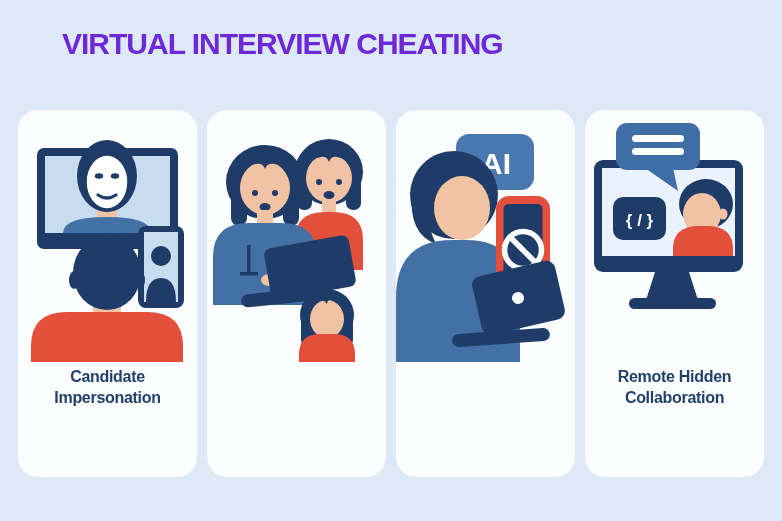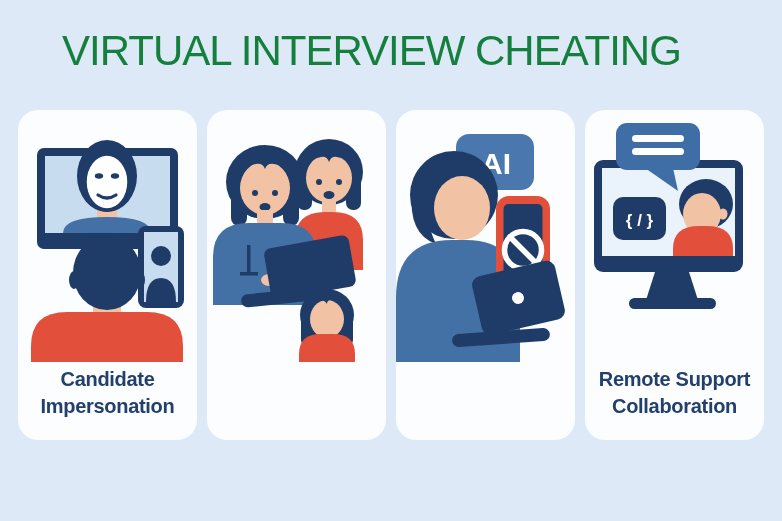--- a/index.html
+++ b/index.html
@@ -7,50 +7,50 @@
   .canvas {
     position: relative;
     width: 782px; height: 521px;
     background: #dde9f6;
     font-family: "Liberation Sans", sans-serif;
     overflow: hidden;
   }
   .title {
     position: absolute;
     left: 62px; top: 27px;
-    font-size: 42px;
-    font-weight: normal;
+    font-size: 30px;
+    font-weight: bold;
     letter-spacing: -1px;
-    color: #15803d;
+    color: #6d28d9;
     white-space: nowrap;
   }
   .cards {
     position: absolute;
     left: 18px; top: 110px;
     display: flex;
     gap: 10px;
   }
   .card {
-    width: 179px; height: 330px;
+    width: 179px; height: 367px;
     background: #fbfdfe;
     border-radius: 20px;
     position: relative;
   }
   .illustration {
     position: absolute;
     left: 0; top: 0;
     width: 179px; height: 252px;
     display: block;
   }
   .caption {
     position: absolute;
     left: 2px; right: 2px;
     top: 256px;
     text-align: center;
-    font-size: 20px;
+    font-size: 16px;
     font-weight: bold;
     letter-spacing: -0.3px;
     line-height: 1.33;
     color: #22406b;
     white-space: pre-line;
   }
   svg text { font-family: "Liberation Sans", sans-serif; font-weight: bold; }
 </style>
 </head>
 <body>
@@ -210,18 +210,18 @@
           <rect x="28" y="87" width="53" height="43" rx="10" fill="#1f3c68"></rect>
           <text x="54.5" y="116" font-size="17" fill="#ffffff" text-anchor="middle">{ / }</text>
         </g>
         <g>
           <rect x="31" y="13" width="84" height="47" rx="11" fill="#3f6ea6"></rect>
           <path d="M60,58 L88,58 L93,81 Z" fill="#3f6ea6"></path>
           <rect x="47" y="25" width="52" height="7" rx="3.5" fill="#ffffff"></rect>
           <rect x="47" y="38" width="52" height="7" rx="3.5" fill="#ffffff"></rect>
         </g>
       </svg>
-      <div class="caption">Remote Support
+      <div class="caption">Remote Hidden
 Collaboration</div>
     </div>
 
   </div>
 </div>
 
 </body></html>

